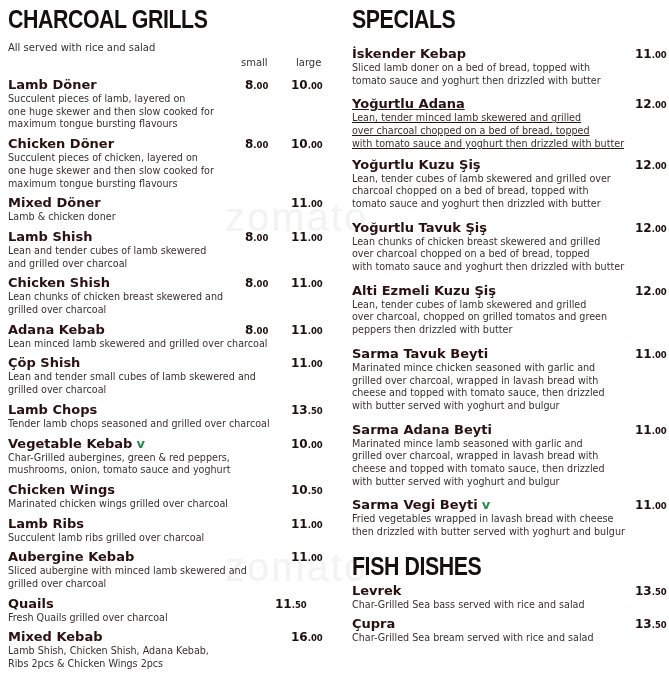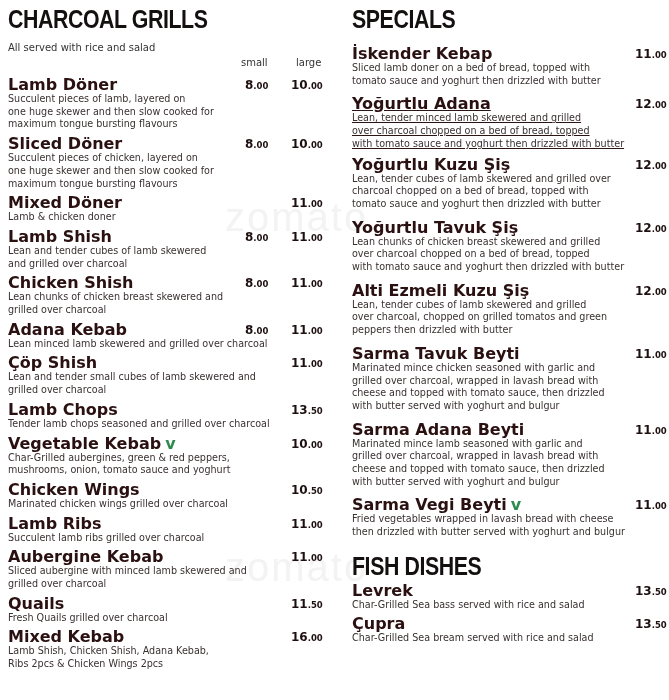--- a/index.html
+++ b/index.html
@@ -5,21 +5,21 @@
   html,body{margin:0;padding:0;background:#ffffff;}
   body{width:669px;height:700px;position:relative;overflow:hidden;font-family:"DejaVu Sans",sans-serif;color:#2a1414;}
   .col{position:absolute;top:0;}
   .col-left{left:8px;width:320px;}
   .col-right{left:352px;width:312px;}
   .section-title{font-family:"Liberation Sans",sans-serif;font-weight:bold;font-size:26px;letter-spacing:-0.5px;color:#151010;transform:scaleX(0.82);transform-origin:left top;line-height:30px;margin:0;white-space:nowrap;}
   .subtitle{font-size:10px;color:#333;margin-top:8px;}
   .size-head{position:relative;height:14px;font-size:10px;color:#333;}
   .size-head span{position:absolute;top:0;}
   .item{position:relative;}
-  .item-name{font-family:"DejaVu Sans",sans-serif;font-weight:bold;font-size:16px;color:#2a1010;line-height:16px;white-space:nowrap;}
+  .item-name{font-family:"DejaVu Sans",sans-serif;font-weight:bold;font-size:13px;color:#2a1010;line-height:16px;white-space:nowrap;}
   .veg{color:#2e8b4e;font-weight:bold;margin-left:4px;}
   .item-desc{font-size:9.6px;color:#3a3030;line-height:12.7px;}
   .price{position:absolute;top:0;font-family:"DejaVu Sans",sans-serif;font-weight:bold;font-size:12px;color:#1e1010;line-height:16px;white-space:nowrap;}
   .price .dec{font-size:8.5px;}
   .wm{position:absolute;font-family:"Liberation Sans",sans-serif;font-size:40px;color:#f3f3f3;letter-spacing:2px;pointer-events:none;}
 </style>
 </head>
 <body>
 
 <div class="wm" style="left:225px;top:195px;">zomato</div>
@@ -35,21 +35,21 @@
   <div id="left-items" style="margin-top:6px;">
       <div class="item" style="margin-bottom: 5px;">
         <div class="item-name"><span>Lamb Döner</span></div>
         <div class="item-desc">Succulent pieces of lamb, layered on</div>
         <div class="item-desc">one huge skewer and then slow cooked for</div>
         <div class="item-desc">maximum tongue bursting flavours</div>
         <span class="price" style="left: 237px;"><span>8</span><span class="dec">.00</span></span>
         <span class="price" style="left: 283px;"><span>10</span><span class="dec">.00</span></span>
       </div>
       <div class="item" style="margin-bottom: 5px;">
-        <div class="item-name"><span>Sliced Döner</span></div>
+        <div class="item-name"><span>Chicken Döner</span></div>
         <div class="item-desc">Succulent pieces of chicken, layered on</div>
         <div class="item-desc">one huge skewer and then slow cooked for</div>
         <div class="item-desc">maximum tongue bursting flavours</div>
         <span class="price" style="left: 237px;"><span>8</span><span class="dec">.00</span></span>
         <span class="price" style="left: 283px;"><span>10</span><span class="dec">.00</span></span>
       </div>
       <div class="item" style="margin-bottom: 5px;">
         <div class="item-name"><span>Mixed Döner</span></div>
         <div class="item-desc">Lamb &amp; chicken doner</div>
         <span class="price" style="left: 283px;"><span>11</span><span class="dec">.00</span></span>
@@ -103,21 +103,21 @@
       </div>
       <div class="item" style="margin-bottom: 5px;">
         <div class="item-name"><span>Aubergine Kebab</span></div>
         <div class="item-desc">Sliced aubergine with minced lamb skewered and</div>
         <div class="item-desc">grilled over charcoal</div>
         <span class="price" style="left: 283px;"><span>11</span><span class="dec">.00</span></span>
       </div>
       <div class="item" style="margin-bottom: 5px;">
         <div class="item-name"><span>Quails</span></div>
         <div class="item-desc">Fresh Quails grilled over charcoal</div>
-        <span class="price" style="left: 283px;"><span>11</span><span class="dec">.50</span></span>
+        <span class="price" style="left: 267px;"><span>11</span><span class="dec">.50</span></span>
       </div>
       <div class="item" style="margin-bottom: 5px;">
         <div class="item-name"><span>Mixed Kebab</span></div>
         <div class="item-desc">Lamb Shish, Chicken Shish, Adana Kebab,</div>
         <div class="item-desc">Ribs 2pcs &amp; Chicken Wings 2pcs</div>
         <span class="price" style="left: 283px;"><span>16</span><span class="dec">.00</span></span>
       </div>
     </div>
 </div>
 

